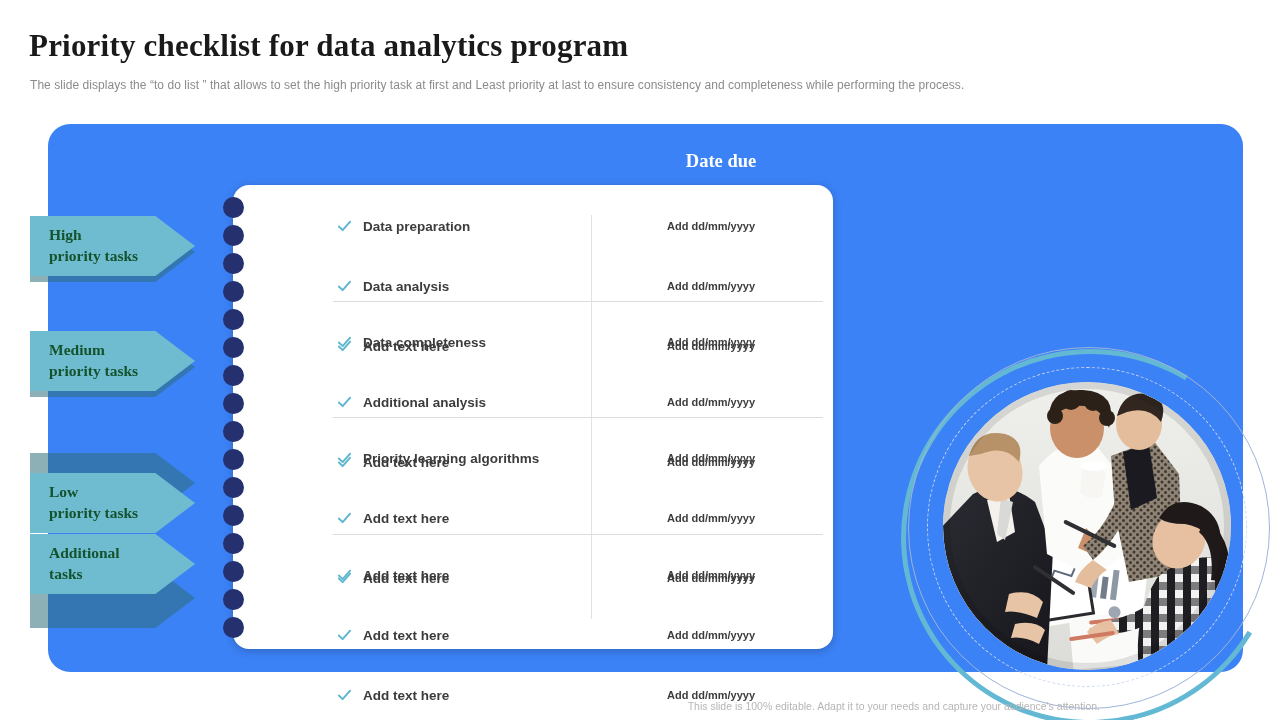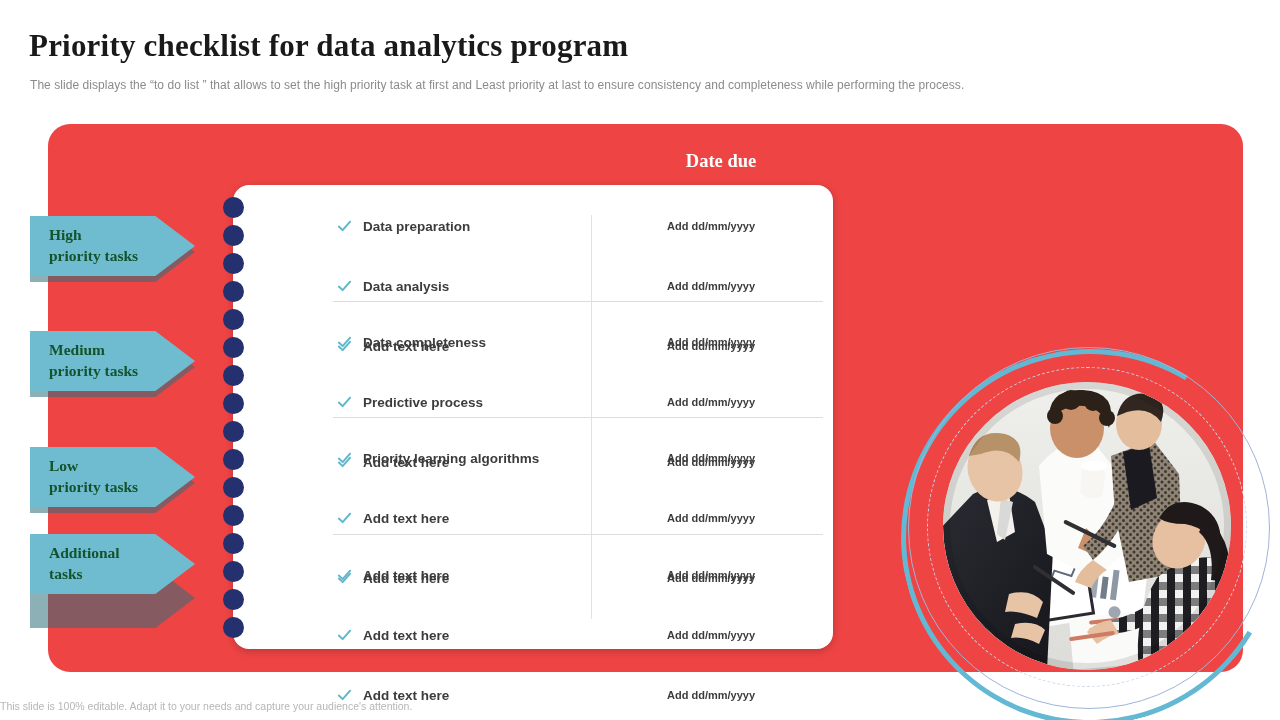--- a/index.html
+++ b/index.html
@@ -21,21 +21,21 @@
   #slide-subtitle{
     position:absolute; left:30px; top:78px;
     font-size:12px; color:#8b8b8b; white-space:nowrap;
     letter-spacing:.05px;
   }
 
   
   #navy-panel{
     position:absolute; left:48px; top:124px;
     width:1195px; height:548px;
-    background:#ef4444;
+    background:#3b82f6;
     border-radius:22px;
   }
   #date-due-header{
     position:absolute; left:543px; top:27px; width:260px;
     text-align:center;
     font-family:"Liberation Serif", serif;
     font-weight:700; font-size:18.5px; color:#ffffff;
   }
 
   
@@ -124,21 +124,21 @@
   #photo-circle{
     position:absolute; left:50px; top:43px;
     width:288px; height:288px; border-radius:50%;
     overflow:hidden; background:#d8d8d6;
   }
   #photo-circle svg{ display:block; }
 
   
   #footer-note{
     position:absolute; left:0; top:700px; width:1100px;
-    text-align:left; font-size:10.5px; color:#b6b6b6;
+    text-align:right; font-size:10.5px; color:#b6b6b6;
   }
 </style>
 </head>
 <body>
 
 <div id="slide-title">Priority checklist for data analytics program</div>
 <div id="slide-subtitle">The slide displays the “to do list ” that allows to set the high priority task at first and Least priority at last to ensure consistency and completeness while performing the process.</div>
 
 <div id="navy-panel">
 
@@ -193,21 +193,21 @@
             <span class="check-icon"><svg viewBox="0 0 16 16" width="15" height="15">
                 <path d="M2 8.6 L6 12.4 L14 3.4" fill="none" stroke="#5fb6cd" stroke-width="2.1" stroke-linecap="round" stroke-linejoin="round"></path>
               </svg></span>
             <span class="task-label">Data completeness</span>
             <span class="date-label">Add dd/mm/yyyy</span>
           </div>
           <div class="row" style="top: 30px;">
             <span class="check-icon"><svg viewBox="0 0 16 16" width="15" height="15">
                 <path d="M2 8.6 L6 12.4 L14 3.4" fill="none" stroke="#5fb6cd" stroke-width="2.1" stroke-linecap="round" stroke-linejoin="round"></path>
               </svg></span>
-            <span class="task-label">Predictive process</span>
+            <span class="task-label">Additional analysis</span>
             <span class="date-label">Add dd/mm/yyyy</span>
           </div>
           <div class="row" style="top: 60px;">
             <span class="check-icon"><svg viewBox="0 0 16 16" width="15" height="15">
                 <path d="M2 8.6 L6 12.4 L14 3.4" fill="none" stroke="#5fb6cd" stroke-width="2.1" stroke-linecap="round" stroke-linejoin="round"></path>
               </svg></span>
             <span class="task-label">Add text here</span>
             <span class="date-label">Add dd/mm/yyyy</span>
           </div>
         </div>
@@ -373,21 +373,21 @@
     <div class="tag" style="top: 216px;">
       <div>High</div>
       <div>priority tasks</div>
     </div>
     <div class="tag-shadow" style="top: 337px;"></div>
     <div class="tag" style="top: 331px;">
       <div>Medium</div>
       <div>priority tasks</div>
     </div>
     <div class="tag-shadow" style="top: 453px;"></div>
-    <div class="tag" style="top: 447px;">
+    <div class="tag" style="top: 473px;">
       <div>Low</div>
       <div>priority tasks</div>
     </div>
     <div class="tag-shadow" style="top: 568px;"></div>
     <div class="tag" style="top: 534px;">
       <div>Additional</div>
       <div>tasks</div>
     </div>
   </div>
 

